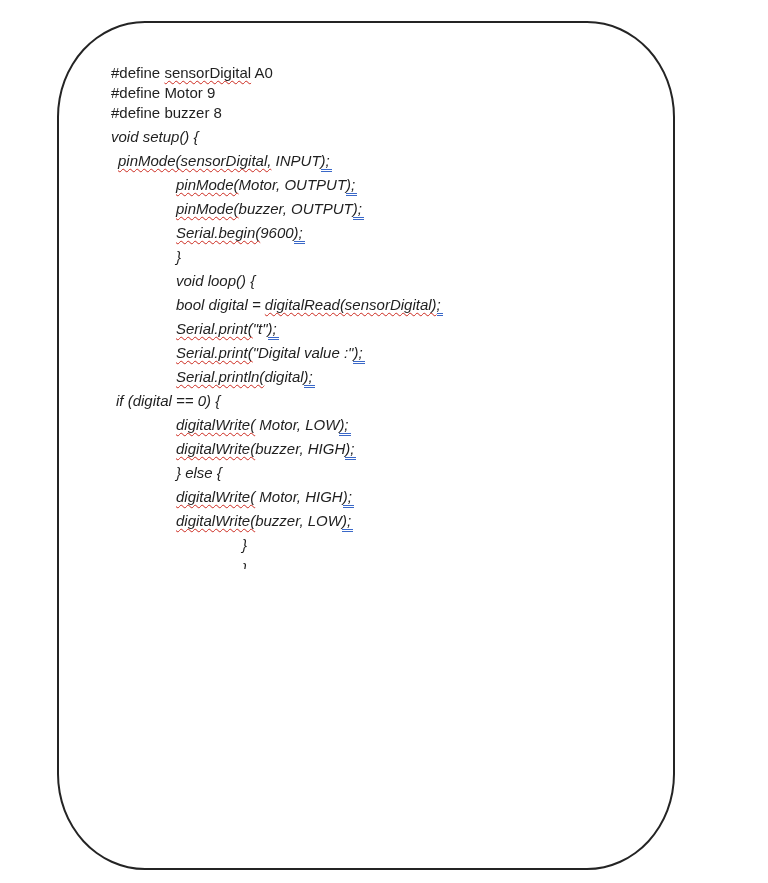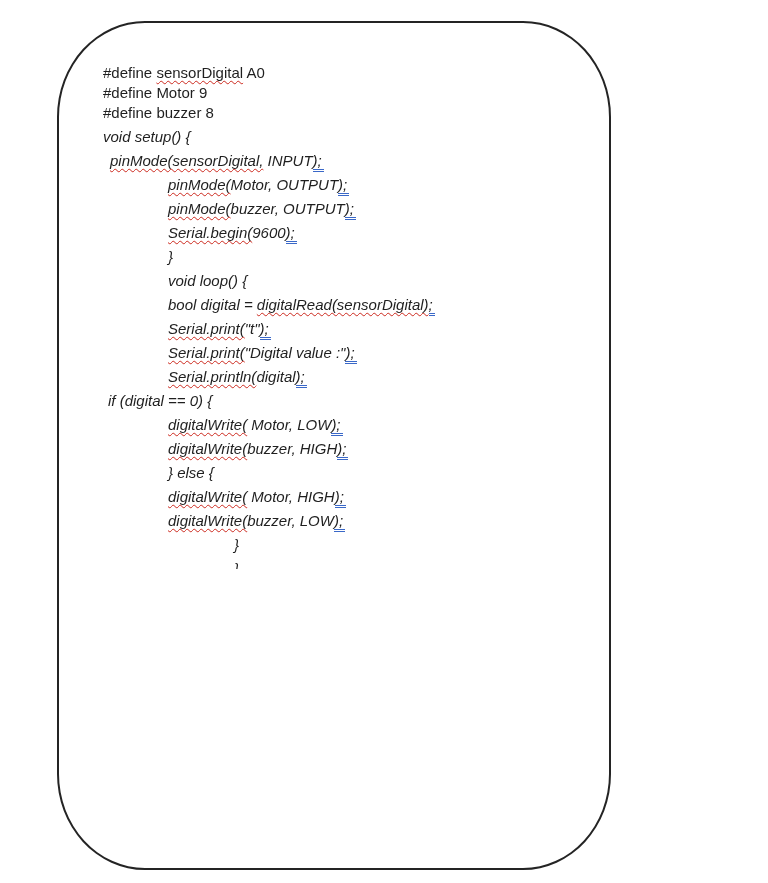--- a/index.html
+++ b/index.html
@@ -8,27 +8,28 @@
     width: 768px;
     height: 883px;
     background: var(--page-bg, #ffffff);
     overflow: hidden;
     font-family: "Liberation Sans", "DejaVu Sans", sans-serif;
   }
   .shape {
     position: absolute;
     left: 57px;
     top: 21px;
-    width: 554px;
+    width: 618px;
     height: 849px;
     box-sizing: border-box;
     border: 2px solid var(--border-color, #242424);
     border-radius: 88px / 96px;
     background: var(--page-bg, #ffffff);
     overflow: hidden;
+    padding-left: 8px;
   }
   .code {
     padding: 40px 18px 0 44px;
     font-size: 15px;
     color: var(--text-color, #1f1f1f);
     white-space: pre;
   }
   .code-line {
     height: 20px;
     line-height: 20px;

